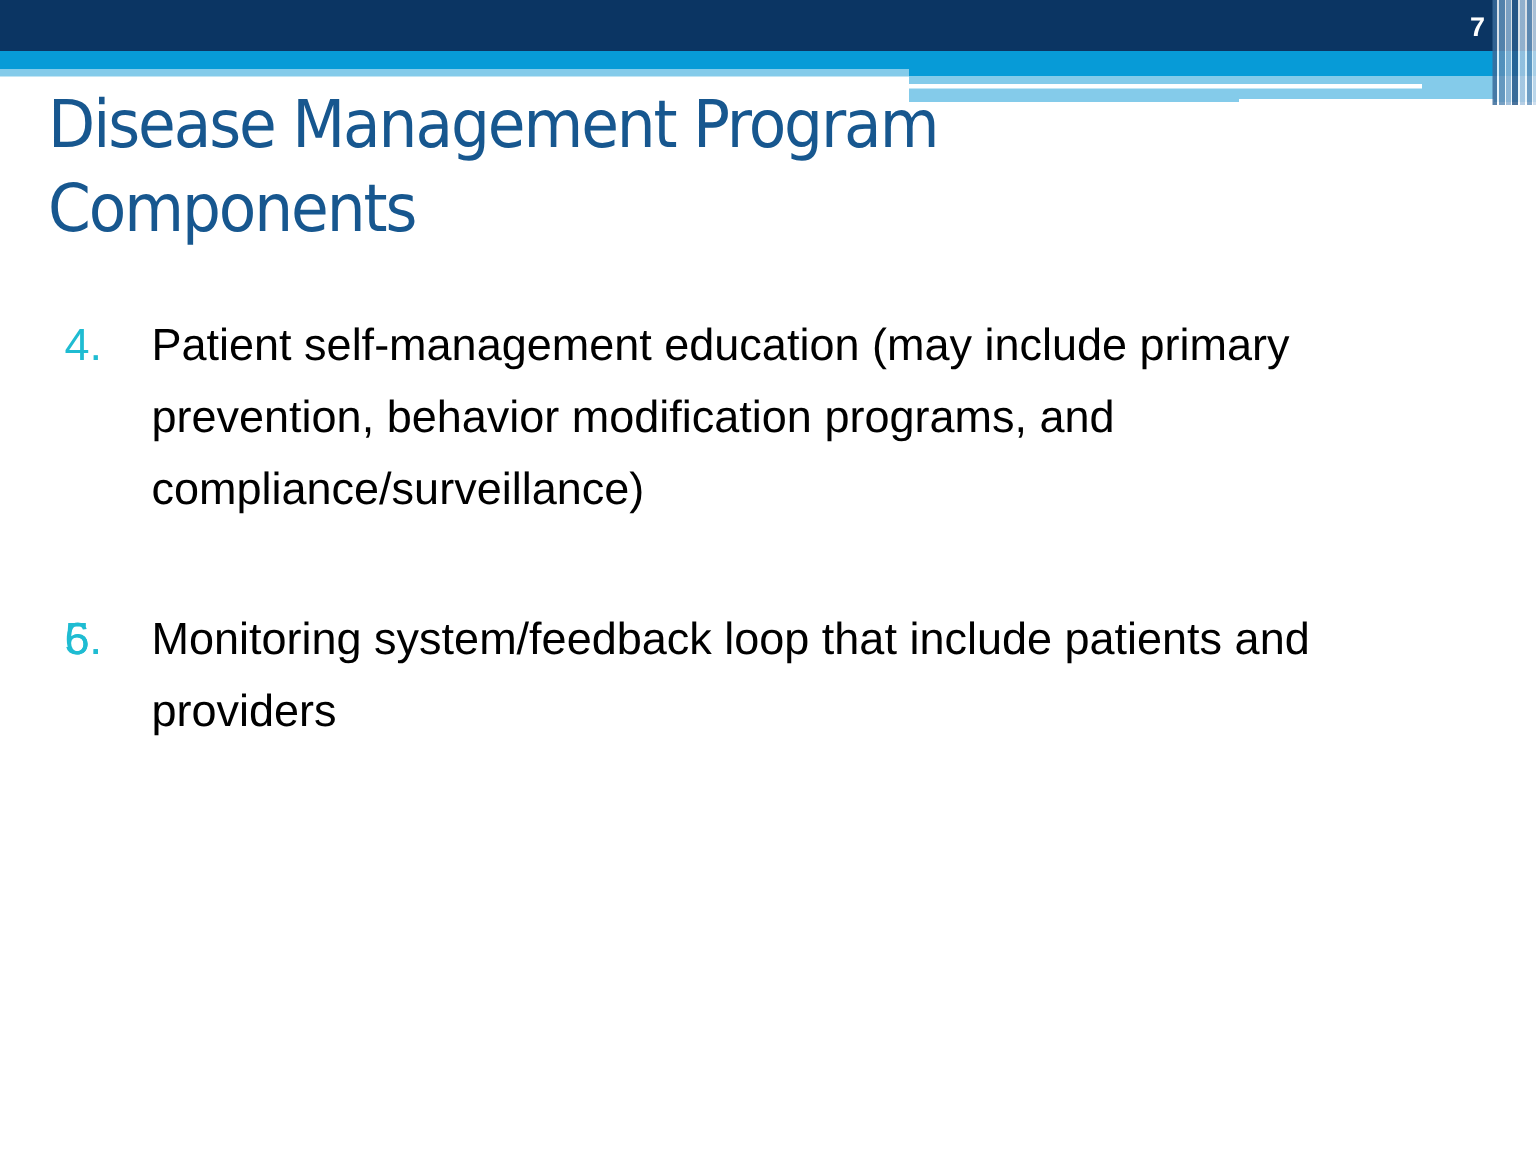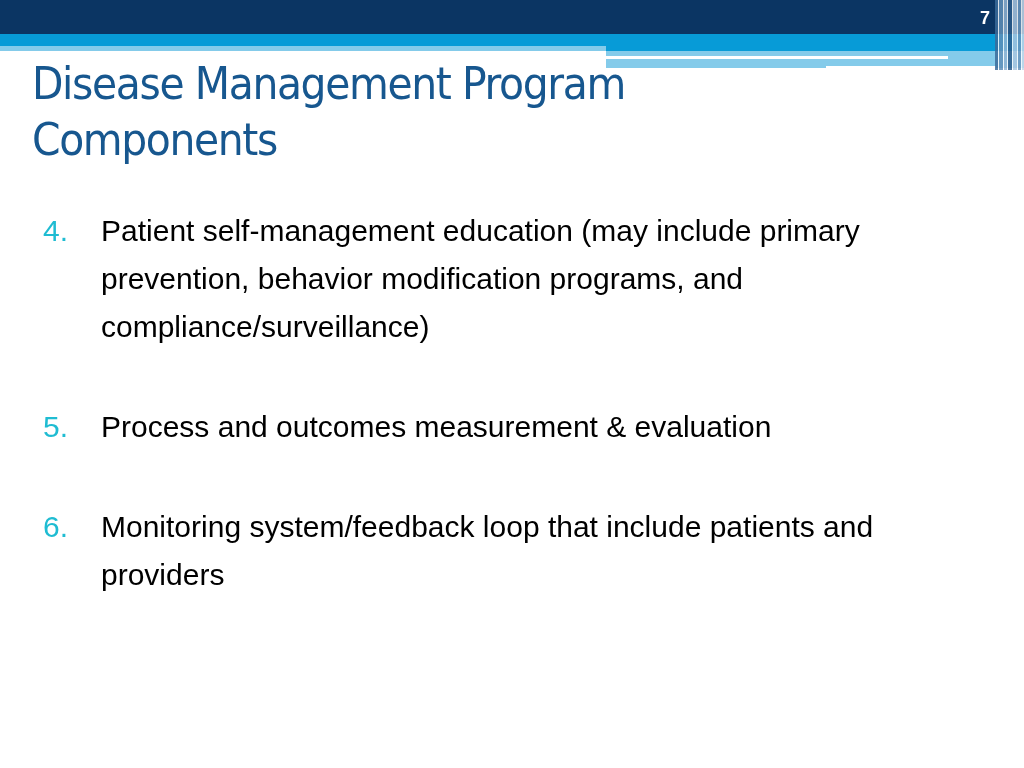--- a/index.html
+++ b/index.html
@@ -58,19 +58,18 @@
   <span>Components</span>
 </h1>
 
 <ul class="list">
   <li class="item">
     <span class="num">4.</span>
     <span>Patient self-management education (may include primary prevention, behavior modification programs, and compliance/surveillance)</span>
   </li>
   <li class="item">
     <span class="num">5.</span>
-    <span>Process and outcomes measurement &amp; evaluation</span>
   </li>
   <li class="item">
     <span class="num">6.</span>
     <span>Monitoring system/feedback loop that include patients and providers</span>
   </li>
 </ul>
 
 </body></html>

